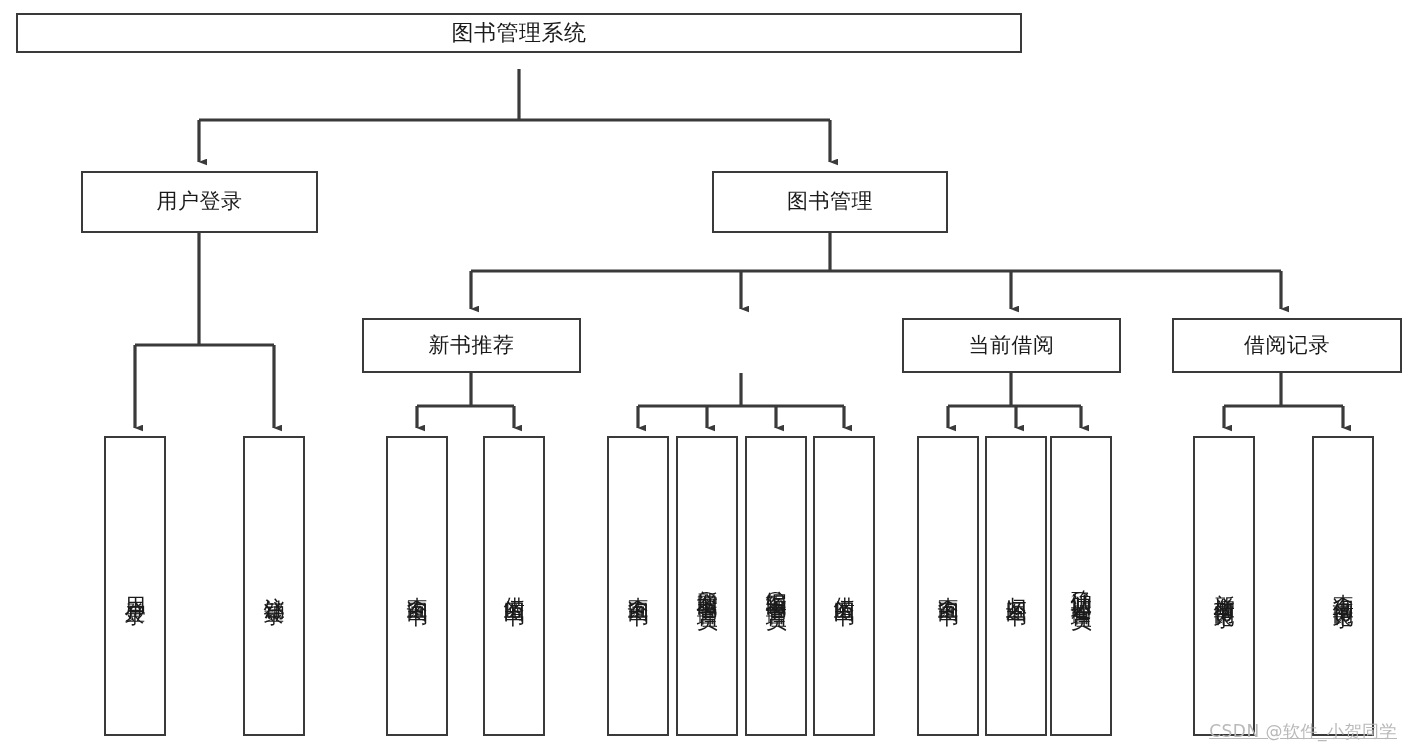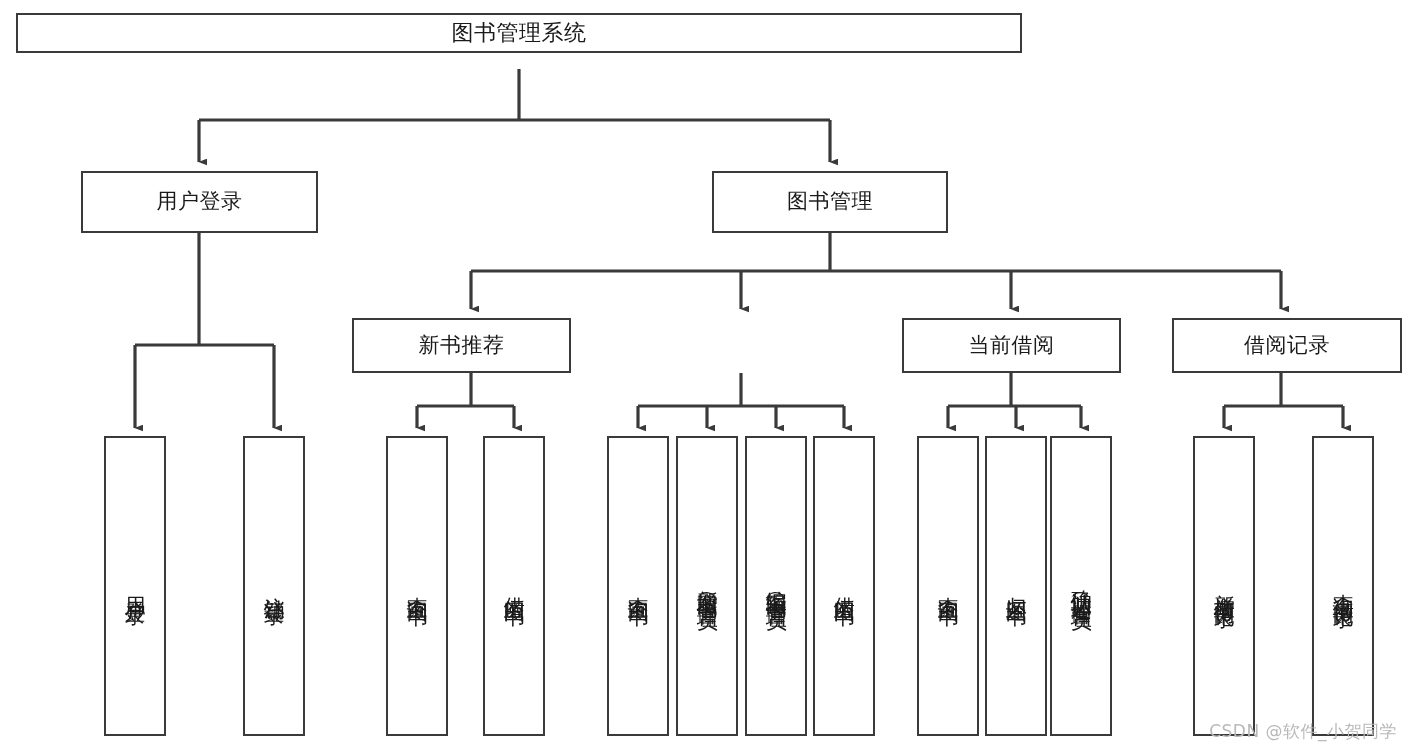--- a/index.html
+++ b/index.html
@@ -52,20 +52,21 @@
   }
   .node-root .node-label-h { font-size: 22px; }
   .watermark {
     position: absolute;
     right: 8px;
     bottom: 4px;
     font-size: 17px;
     color: #b9b9b9;
     white-space: nowrap;
     letter-spacing: 0.5px;
+    text-decoration: underline;
   }
 </style>
 </head>
 <body>
 
 <div id="diagram-root">
 
   <svg id="flow-svg" viewBox="0 0 1405 747" xmlns="http://www.w3.org/2000/svg">
     <defs>
       <marker id="arrowhead" markerWidth="7" markerHeight="9" refX="3.5" refY="8.4" orient="auto" markerUnits="userSpaceOnUse">
@@ -121,21 +122,21 @@
     <span class="node-label-h">图书管理系统</span>
   </div>
 
   <div class="node-box" style="left:81px; top:171px; width:237px; height:62px;">
     <span class="node-label-h">用户登录</span>
   </div>
   <div class="node-box" style="left:712px; top:171px; width:236px; height:62px;">
     <span class="node-label-h">图书管理</span>
   </div>
 
-  <div class="node-box" style="left:352px; top:318px; width:219px; height:55px;">
+  <div class="node-box" style="left:362px; top:318px; width:219px; height:55px;">
     <span class="node-label-h">新书推荐</span>
   </div>
   <div class="node-box" style="left:902px; top:318px; width:219px; height:55px;">
     <span class="node-label-h">当前借阅</span>
   </div>
   <div class="node-box" style="left:1172px; top:318px; width:230px; height:55px;">
     <span class="node-label-h">借阅记录</span>
   </div>
 
   <div class="node-box" style="left:104px; top:436px; width:62px; height:300px;">

